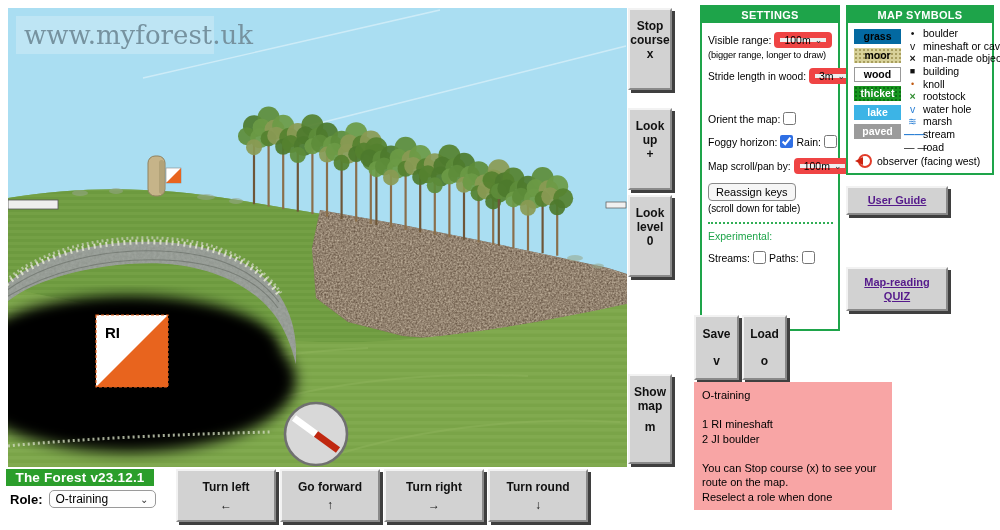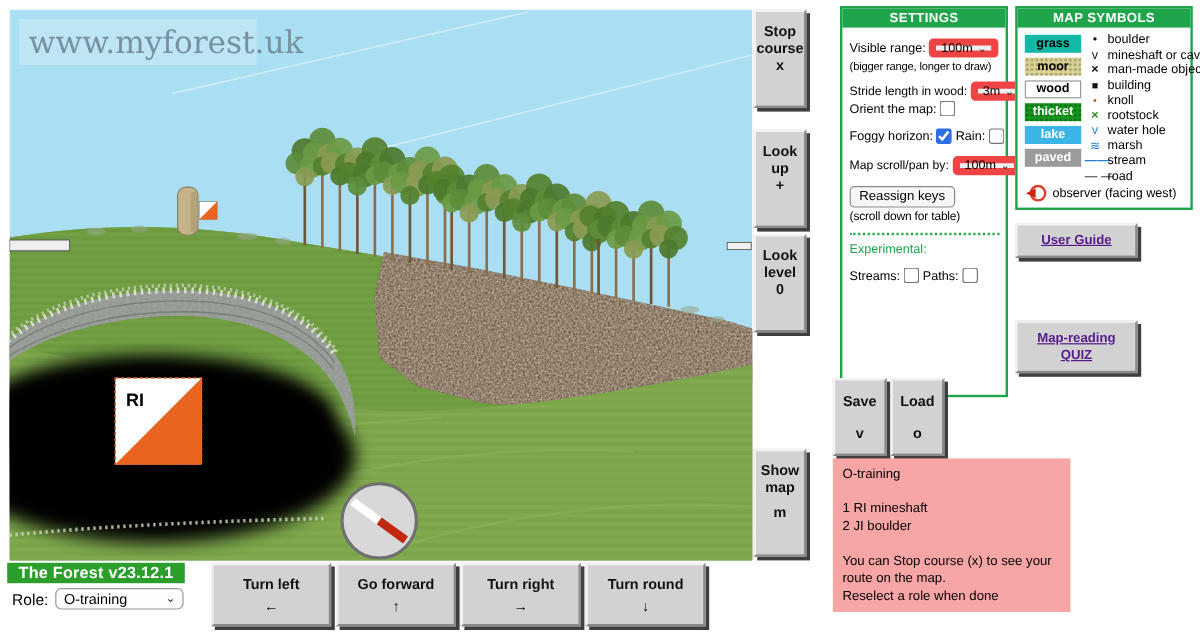--- a/index.html
+++ b/index.html
@@ -68,21 +68,21 @@
   
   #message-box { position:absolute; left:694px; top:382px; width:198px; min-height:103px;
                  padding:6px 8px; font-size:11px; line-height:1.32; color:#000;
                  white-space:pre-line; }
 
   
   #app-title-bar { position:absolute; left:6px; top:469px; width:148px; height:17px;
                    color:#fff; font-weight:bold; font-size:13.5px; text-align:center;
                    line-height:17px; letter-spacing:.2px; }
   #role-row { position:absolute; left:10px; top:490px; display:flex; align-items:center; gap:6px; }
-  #role-label { font-size:13px; font-weight:normal; color:#000; }
+  #role-label { font-size:13px; font-weight:bold; color:#000; }
   #role-select { display:inline-flex; align-items:center; justify-content:space-between;
                  width:107px; height:18px; border:1px solid #999; border-radius:5px;
                  background:#fdfdfd; padding:0 6px; font-size:12px; cursor:pointer; }
   #role-select .chev { font-size:10px; color:#333; }
 </style>
 </head>
 <body>
 
 <div id="app">
 
@@ -339,21 +339,21 @@
       <div class="set-hint">(bigger range, longer to draw)</div>
 
       <div class="set-row" style="font-size:10.2px">
         <span>Stride length in wood:</span>
         <span class="dropdown">
           <span>3m</span>
           <span class="chev">⌄</span>
         </span>
       </div>
 
-      <div class="set-row" style="margin-top:0">
+      <div class="set-row" style="margin-top:28px">
         <span>Orient the map:</span>
         <input type="checkbox" style="">
       </div>
 
       <div class="set-row" style="margin-top:10px">
         <span>Foggy horizon:</span>
         <input type="checkbox" checked="" style="">
         <span>Rain:</span>
         <input type="checkbox" style="">
       </div>
@@ -377,21 +377,21 @@
         <input type="checkbox" style="">
         <span>Paths:</span>
         <input type="checkbox" style="">
       </div>
     </div>
   </div>
 
   <div class="panel" id="symbols-panel">
     <div class="panel-header" style="background-color: rgb(30, 164, 74);">MAP SYMBOLS</div>
     <div class="swatch-col">
-      <div class="swatch" style="background-color: #14b8a6; color: rgb(0, 0, 0);">grass</div>
+      <div class="swatch" style="background-color: #0369a1; color: rgb(0, 0, 0);">grass</div>
       <div class="swatch moor-tex" style="background-color: rgb(216, 210, 154); color: rgb(0, 0, 0);">moor</div>
       <div class="swatch wood-sw" style="background-color: rgb(255, 255, 255); color: rgb(0, 0, 0);">wood</div>
       <div class="swatch thicket-tex" style="background-color: rgb(23, 150, 31); color: rgb(255, 255, 255);">thicket</div>
       <div class="swatch" style="background-color: rgb(60, 180, 230); color: rgb(255, 255, 255);">lake</div>
       <div class="swatch" style="background-color: rgb(155, 155, 155); color: rgb(255, 255, 255);">paved</div>
     </div>
     <div class="sym-col">
       <div class="symrow">
           <span class="g c-black">•</span>
           <span>boulder</span>

